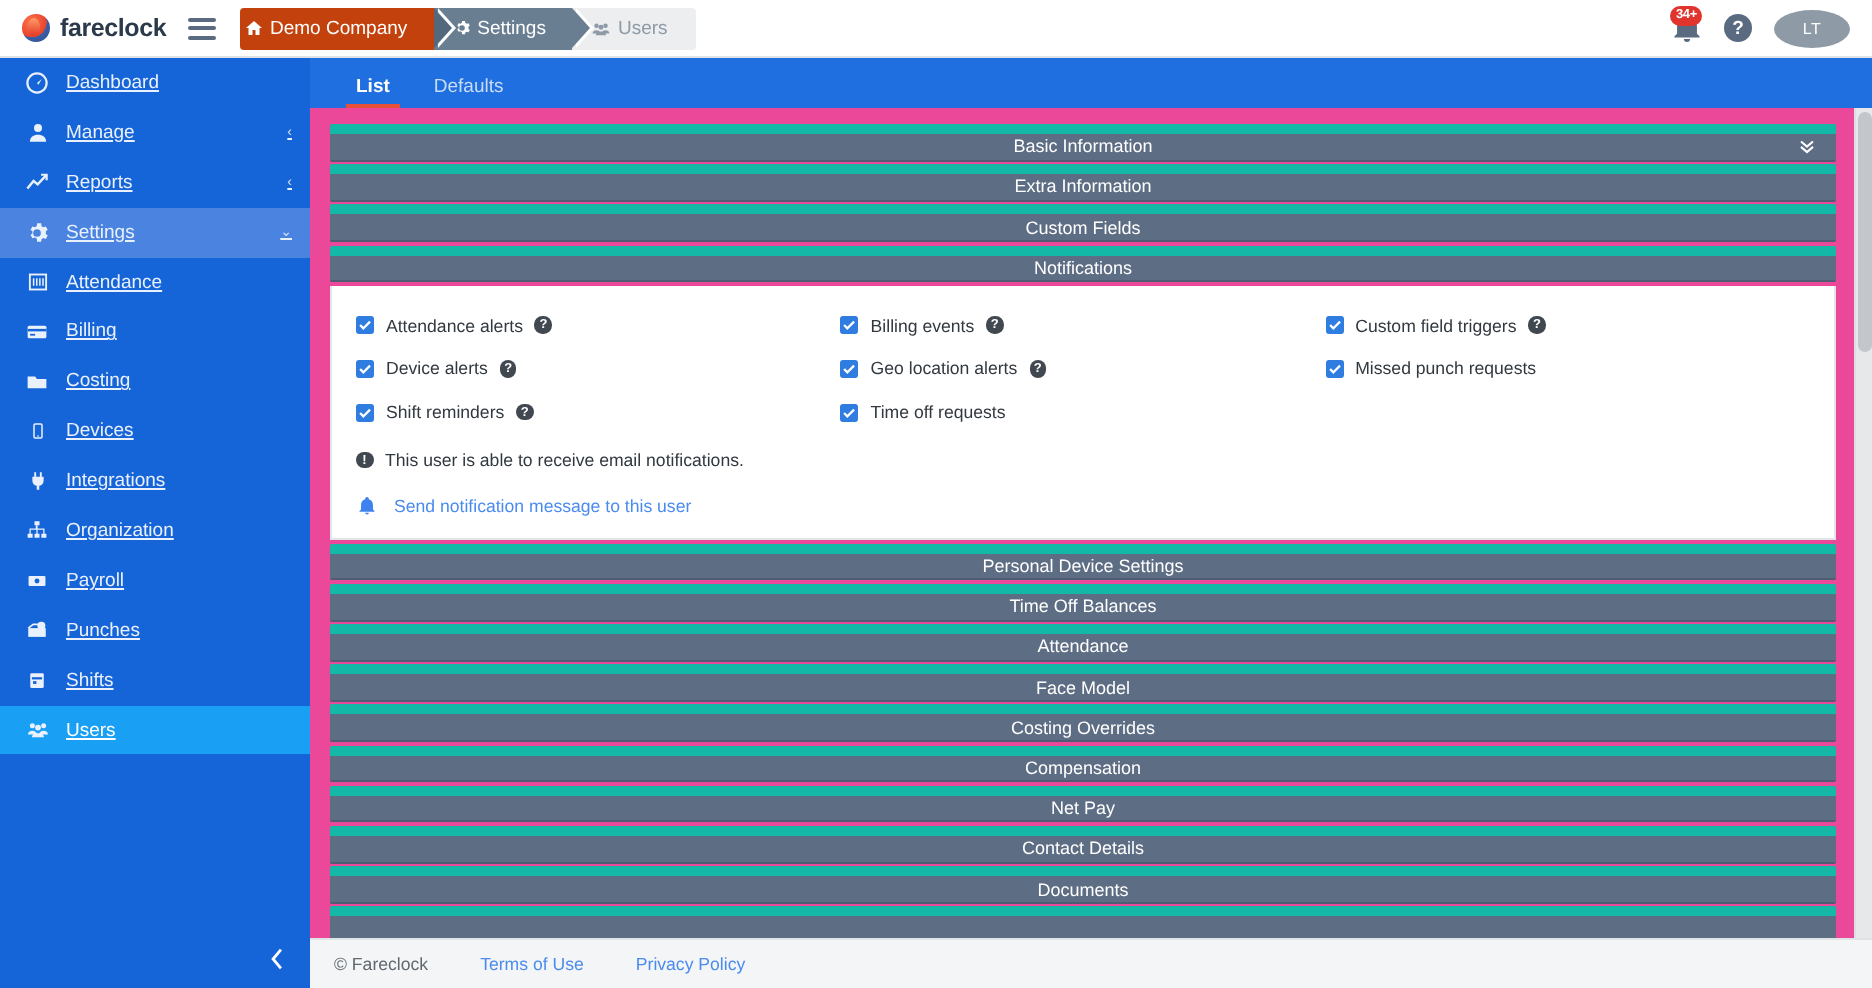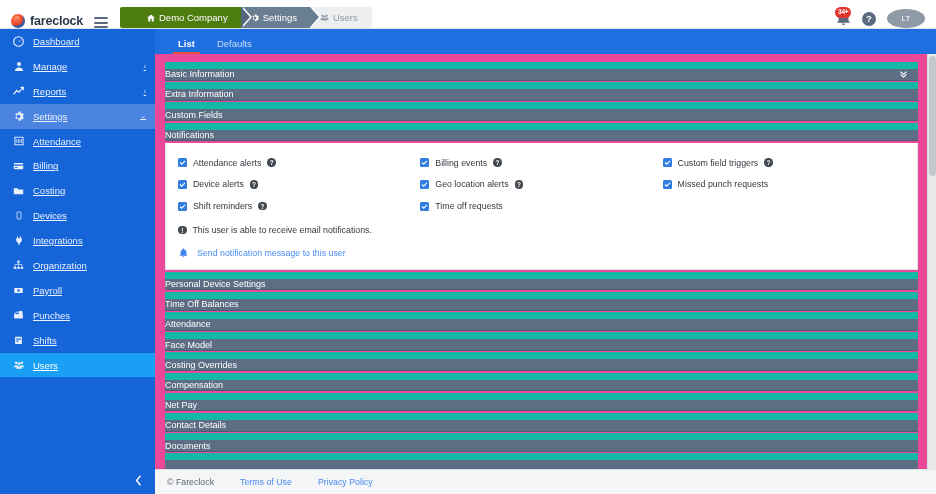--- a/index.html
+++ b/index.html
@@ -9,21 +9,21 @@
     font-family: "Liberation Sans", sans-serif;
     overflow: hidden;
     background: #eceef0;
   }
   .app { position: relative; width: 936px; height: 494px; display: flex; flex-direction: column; }
 
   
   .topbar {
     height: 29px; flex: 0 0 29px;
     background: #ffffff;
-    display: flex; align-items: flex-end;
+    display: flex; align-items: center;
     border-bottom: 1px solid #dfe3e6;
     position: relative; z-index: 30;
   }
   .brand { display: flex; align-items: center; gap: 5px; padding-left: 11px; width: 86px; }
   .brand-logo {
     width: 14px; height: 14px; border-radius: 50%;
     background: radial-gradient(circle at 35% 30%, #ff7a4a 0%, #e8412c 55%, #3a5fa8 56%, #2e4c8c 100%);
     position: relative; flex: 0 0 14px;
   }
   .brand-logo::after {
@@ -34,21 +34,21 @@
   .brand-name { font-size: 12.5px; font-weight: bold; color: #2b3a4a; letter-spacing: -0.2px; }
 
   .hamburger { width: 30px; display: flex; flex-direction: column; gap: 2.5px; align-items: center; justify-content: center; cursor: pointer; }
   .hamburger span { display: block; width: 14px; height: 2px; background: #5a6a80; border-radius: 1px; }
 
   .crumbs { display: flex; align-items: center; height: 21px; margin-left: 4px; }
   .crumb {
     position: relative; height: 21px; display: flex; align-items: center; gap: 4px;
     font-size: 9.5px; color: #ffffff; padding: 0 13px 0 10px; white-space: nowrap;
   }
-  .crumb.c1 { background: #4d7c0f; border-radius: 2px 0 0 2px; padding-left: 27px; }
+  .crumb.c1 { background: #c2410c; border-radius: 2px 0 0 2px; padding-left: 3px; }
   .crumb.c2 { background: #6a7e92; }
   .crumb.c3 { background: #eceef0; color: #8e9aa6; border-radius: 0 2px 2px 0; padding-right: 14px; }
   .crumb .arw { position: absolute; right: -9px; top: 0; width: 0; height: 0; z-index: 2;
     border-top: 10.5px solid transparent; border-bottom: 10.5px solid transparent; }
   .crumb.c1 .arw { border-left: 9px solid #54687d; }
   .crumb.c2 .arw { border-left: 9px solid #6a7e92; }
   .crumb .arwb { position: absolute; right: -11px; top: 0; width: 0; height: 0; z-index: 1;
     border-top: 10.5px solid transparent; border-bottom: 10.5px solid transparent; border-left: 9px solid #ffffff; }
   .crumb svg { display: block; }
 
@@ -101,23 +101,23 @@
   }
   .tab.active { color: #ffffff; font-weight: bold; }
   .tab.active::after {
     content: ""; position: absolute; left: 6px; right: 6px; bottom: 0; height: 2px; background: #e8503a;
   }
 
   .scrollarea { flex: 1; overflow: hidden; position: relative; padding: 8px 18px 0 10px; }
 
   .acc {
     height: 18.6px; background: #5d6d84; color: #ffffff; font-size: 9px;
-    display: flex; align-items: center; justify-content: flex-start; position: relative;
+    display: flex; align-items: center; justify-content: center; position: relative;
     margin-bottom: 1.6px; border-radius: 1px; cursor: pointer;
-    border-top: 7px solid #14b8a6; border-bottom: 1px solid #4e5d73;
+    border-top: 5px solid #14b8a6; border-bottom: 1px solid #4e5d73;
   }
   .acc .chev-dbl { position: absolute; right: 10px; top: 50%; transform: translateY(-50%); line-height: 0; }
 
   .panel {
     background: #ffffff; border: 1px solid #e3e6e9; border-top: none;
     margin-bottom: 1.6px; padding: 9px 12px 11px 12px;
   }
   .cbgrid { display: flex; }
   .cbcol { flex: 0 0 33.33%; }
   .cbrow { display: flex; align-items: center; gap: 6px; height: 21.8px; }

